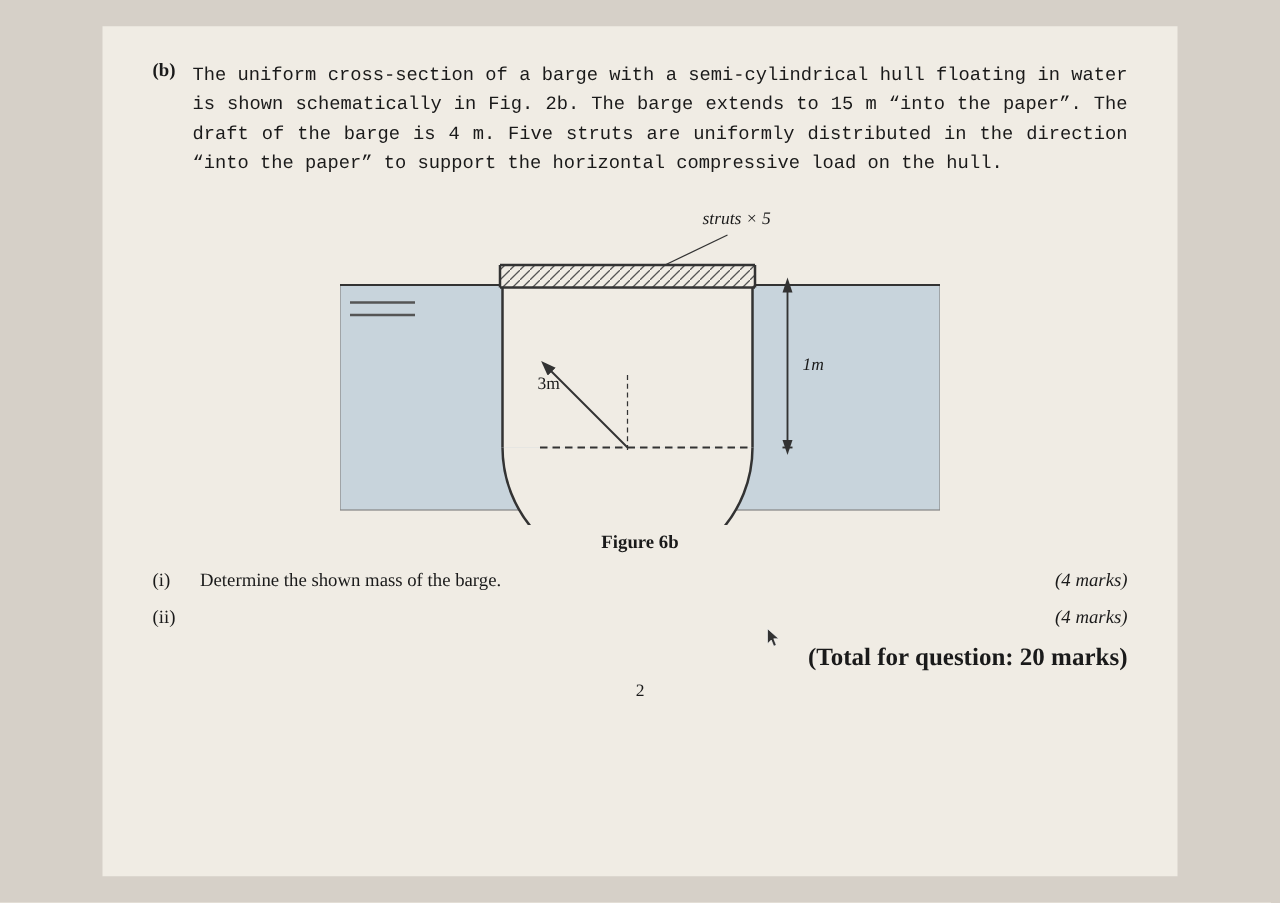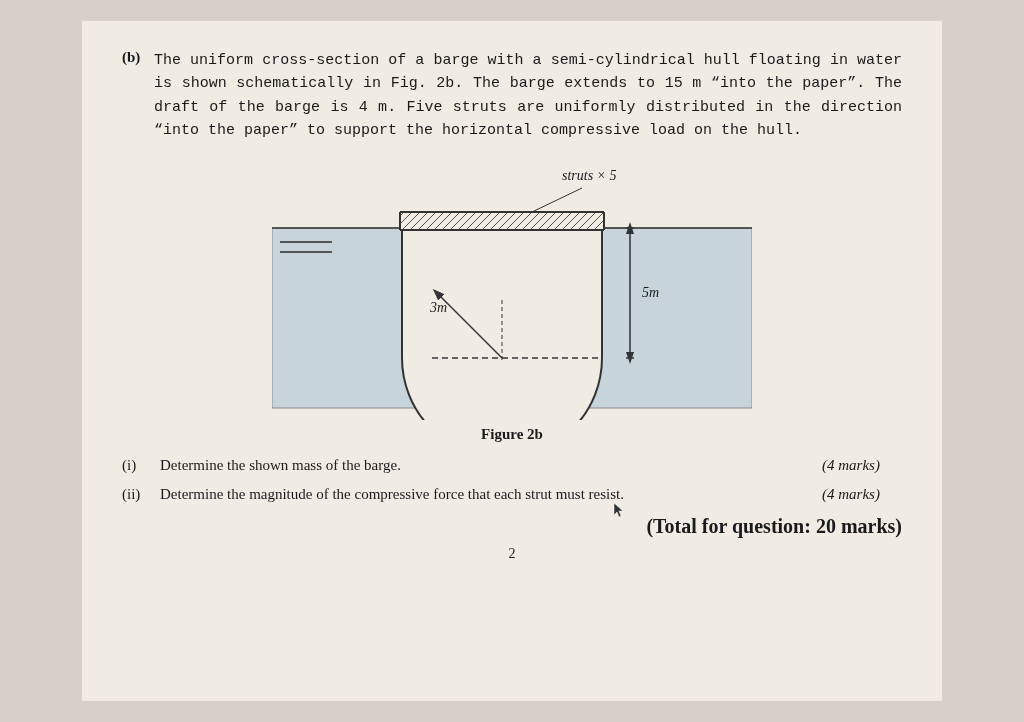--- a/index.html
+++ b/index.html
@@ -106,20 +106,21 @@
 
     .sub-text {
       font-size: 15px;
     }
 
     .marks {
       font-size: 15px;
       font-style: italic;
       white-space: nowrap;
       min-width: 80px;
+      text-align: right;
     }
 
     .total-marks {
       text-align: right;
       font-size: 20px;
       font-weight: bold;
       margin-top: 10px;
       margin-bottom: 8px;
     }
 
@@ -210,43 +211,42 @@
 
         <polygon points="358,62 354,74 362,74" fill="#333"></polygon>
         <polygon points="358,204 354,192 362,192" fill="#333"></polygon>
 
         <line x1="310" y1="28" x2="260" y2="52" stroke="#333" stroke-width="1"></line>
 
       </svg>
 
       <div class="struts-label" style="position:absolute; top:8px; left:290px; font-size:14px; font-style:italic;">struts × 5</div>
 
-      <div style="position:absolute; top:140px; left:158px; font-size:14px; font-style:italic;">3m</div>
-
-      <div style="position:absolute; top:125px; left:370px; font-size:14px; font-style:italic;">5m</div>
+      <div style="position:absolute; top:140px; left:158px; font-size:14px; ">3m</div>
+
+      <div style="position:absolute; top:125px; left:370px; font-size:14px; font-style:italic;">1m</div>
 
     </div>
 
-    <div class="figure-caption">Figure 2b</div>
+    <div class="figure-caption">Figure 6b</div>
   </div>
 
   <div class="sub-questions">
 
     <div class="sub-question">
       <div class="sub-label-text">
         <span class="sub-num">(i)</span>
         <span class="sub-text">Determine the shown mass of the barge.</span>
       </div>
       <span class="marks">(4 marks)</span>
     </div>
 
     <div class="sub-question">
       <div class="sub-label-text">
         <span class="sub-num">(ii)</span>
-        <span class="sub-text">Determine the magnitude of the compressive force that each strut must resist.</span>
       </div>
       <span class="marks">(4 marks)</span>
     </div>
 
   </div>
 
   <div class="total-marks">(Total for question: 20 marks)</div>
 
   <div class="page-number">2</div>
 

